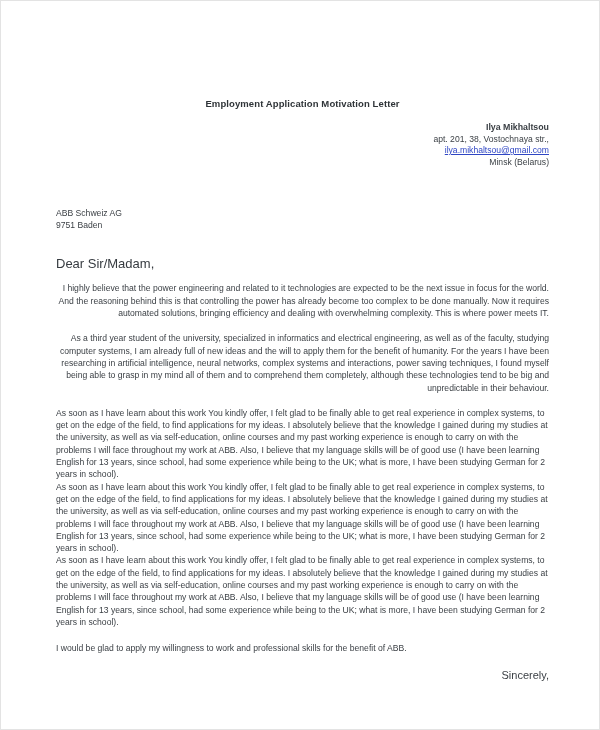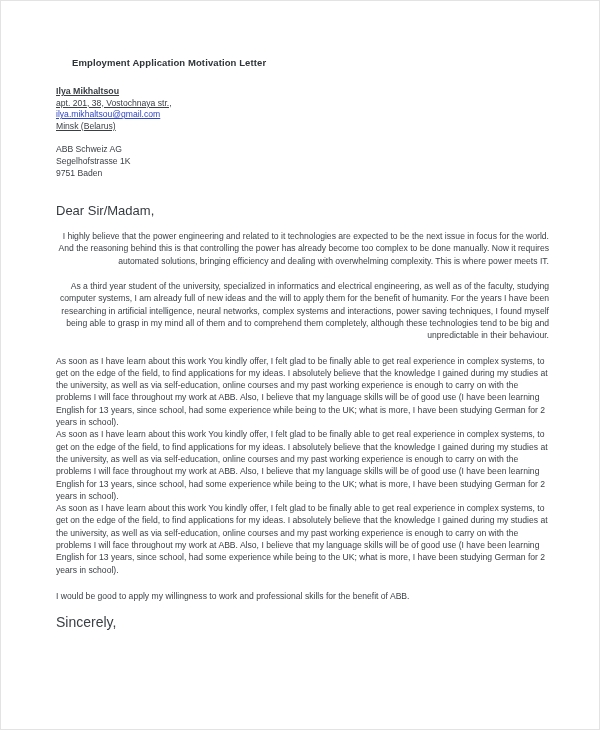--- a/index.html
+++ b/index.html
@@ -21,36 +21,36 @@
   }
 
   .sheet {
     position: absolute;
     left: 55px;
     top: 0;
     width: 493px;
   }
 
   .doc-title {
-    margin: 16px;
-    padding-top: 39px;
+    margin: 0;
+    padding-top: 96px;
     font-size: 9.5px;
     font-weight: bold;
+    text-align: center;
     letter-spacing: 0.1px;
     color: #2f3438;
     line-height: 14px;
   }
 
   .sender-block {
     margin-top: 11px;
-    text-align: left;
+    text-align: right;
     font-size: 8.6px;
     line-height: 11.6px;
     color: #3a3f44;
-    text-decoration: underline;
   }
 
   .sender-name {
     font-weight: bold;
     font-size: 8.8px;
     display: block;
   }
 
   .sender-line {
     display: block;
@@ -59,21 +59,21 @@
   .sender-email {
     display: inline-block;
     margin-top: 0px;
     color: #2f46c4;
     text-decoration: underline;
     font-size: 8.6px;
     cursor: pointer;
   }
 
   .recipient-block {
-    margin-top: 12px;
+    margin-top: 40px;
     font-size: 8.6px;
     line-height: 11.7px;
     color: #3a3f44;
   }
 
   .recipient-line {
     display: block;
   }
 
   .salutation {
@@ -103,23 +103,24 @@
 
   .closing-para {
     margin-top: 14px;
     font-size: 8.6px;
     line-height: 12.3px;
     color: #3a3f44;
   }
 
   .signoff {
     margin-top: 14px;
-    font-size: 14px;
+    font-size: 11px;
     line-height: 12.3px;
     color: #3a3f44;
+    text-align: right;
   }
 </style>
 </head>
 <body>
 
 <div class="page">
   <div class="sheet">
 
     <h1 class="doc-title">Employment Application Motivation Letter</h1>
 
@@ -127,35 +128,34 @@
       <span class="sender-name">Ilya Mikhaltsou</span>
       <span class="sender-line">apt. 201, 38, Vostochnaya str.,</span>
       <span class="sender-line">
         <a class="sender-email">ilya.mikhaltsou@gmail.com</a>
       </span>
       <span class="sender-line">Minsk (Belarus)</span>
     </div>
 
     <div class="recipient-block">
       <span class="recipient-line">ABB Schweiz AG</span>
-      <span class="recipient-line">Segelhofstrasse 1K</span>
       <span class="recipient-line">9751 Baden</span>
     </div>
 
     <p class="salutation">Dear Sir/Madam,</p>
 
     <p class="body-para">I highly believe that the power engineering and related to it technologies are expected to be the next issue in focus for the world. And the reasoning behind this is that controlling the power has already become too complex to be done manually. Now it requires automated solutions, bringing efficiency and dealing with overwhelming complexity. This is where power meets IT.</p>
 
     <p class="body-para">As a third year student of the university, specialized in informatics and electrical engineering, as well as of the faculty, studying computer systems, I am already full of new ideas and the will to apply them for the benefit of humanity. For the years I have been researching in artificial intelligence, neural networks, complex systems and interactions, power saving techniques, I found myself being able to grasp in my mind all of them and to comprehend them completely, although these technologies tend to be big and unpredictable in their behaviour.</p>
 
     <div class="repeat-block">
         <span class="repeat-item">As soon as I have learn about this work You kindly offer, I felt glad to be finally able to get real experience in complex systems, to get on the edge of the field, to find applications for my ideas. I absolutely believe that the knowledge I gained during my studies at the university, as well as via self-education, online courses and my past working experience is enough to carry on with the problems I will face throughout my work at ABB. Also, I believe that my language skills will be of good use (I have been learning English for 13 years, since school, had some experience while being to the UK; what is more, I have been studying German for 2 years in school).</span>
         <span class="repeat-item">As soon as I have learn about this work You kindly offer, I felt glad to be finally able to get real experience in complex systems, to get on the edge of the field, to find applications for my ideas. I absolutely believe that the knowledge I gained during my studies at the university, as well as via self-education, online courses and my past working experience is enough to carry on with the problems I will face throughout my work at ABB. Also, I believe that my language skills will be of good use (I have been learning English for 13 years, since school, had some experience while being to the UK; what is more, I have been studying German for 2 years in school).</span>
         <span class="repeat-item">As soon as I have learn about this work You kindly offer, I felt glad to be finally able to get real experience in complex systems, to get on the edge of the field, to find applications for my ideas. I absolutely believe that the knowledge I gained during my studies at the university, as well as via self-education, online courses and my past working experience is enough to carry on with the problems I will face throughout my work at ABB. Also, I believe that my language skills will be of good use (I have been learning English for 13 years, since school, had some experience while being to the UK; what is more, I have been studying German for 2 years in school).</span>
       </div>
 
-    <p class="closing-para">I would be good to apply my willingness to work and professional skills for the benefit of ABB.</p>
+    <p class="closing-para">I would be glad to apply my willingness to work and professional skills for the benefit of ABB.</p>
 
 
     <p class="signoff">Sincerely,</p>
 
   </div>
 </div>
 
 </body></html>

